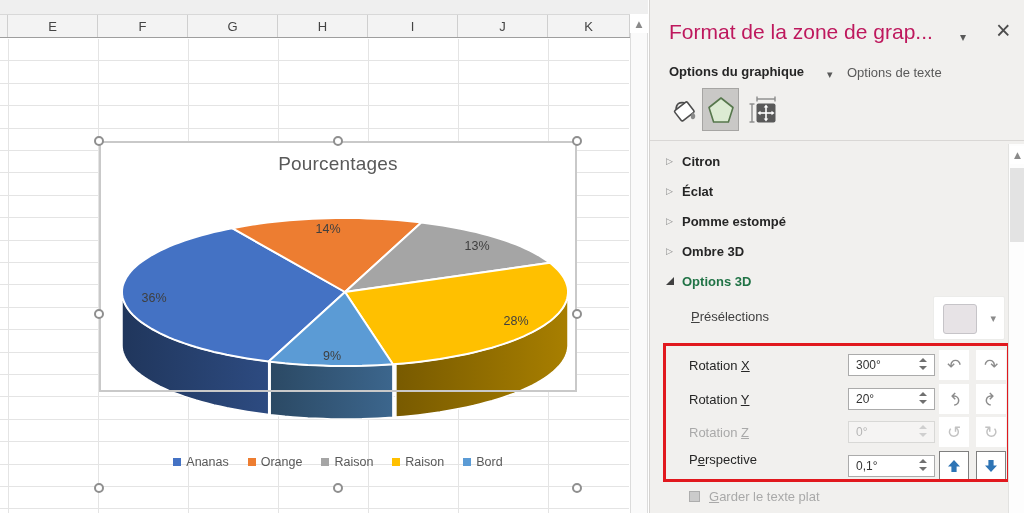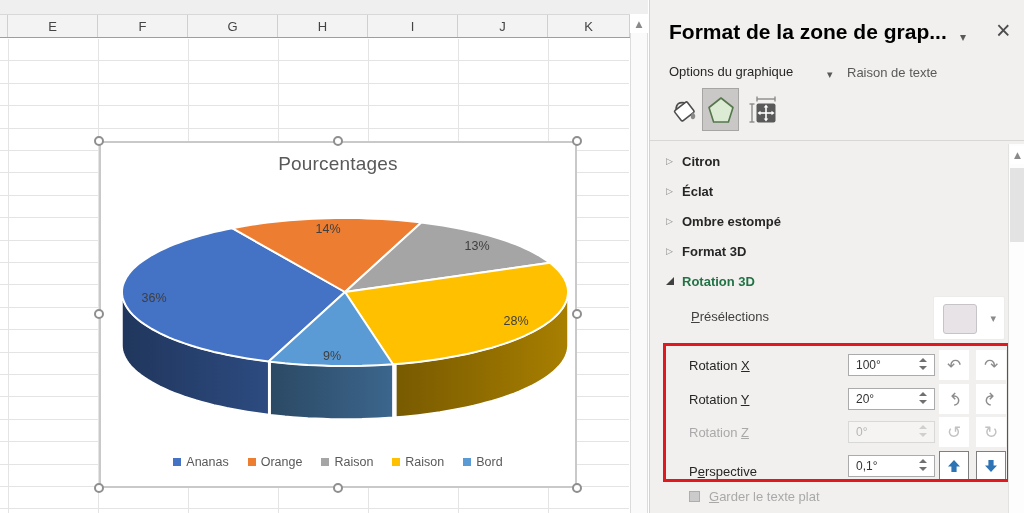--- a/index.html
+++ b/index.html
@@ -10,21 +10,21 @@
   
   #sheet { position:absolute; left:0; top:0; width:630px; height:513px; background:#fff; }
   #topstrip { position:absolute; left:0; top:0; width:630px; height:14px; background:#efefef; }
   #colheaders { position:absolute; left:0; top:14px; width:630px; height:24px; background:#f3f3f3;
     border-top:1px solid #d8d8d8; border-bottom:1px solid #9e9e9e; }
   .colhead { position:absolute; top:0; height:100%; border-right:1px solid #cfcfcf;
     color:#444; font-size:13px; display:flex; align-items:center; justify-content:center; }
   .gridline { position:absolute; background:#e4e4e4; }
 
   
-  #chart { position:absolute; left:99px; top:141px; width:478px; height:347px; background:#fff; }
+  #chart { position:absolute; left:99px; top:141px; width:478px; height:251px; background:#fff; }
   #chartborder { position:absolute; inset:0; border:2px solid #c9c9c9; pointer-events:none; }
   .handle { position:absolute; width:10px; height:10px; border-radius:50%%; background:#fff;
     border:2px solid #8f8f8f; border-radius:50%; transform:translate(-50%,-50%); }
   .chart-title { position:absolute; top:12px; left:0; width:100%; text-align:center;
     font-size:19px; color:#595959; letter-spacing:0.2px; }
   #pieSvg { position:absolute; left:0; top:0; }
   #legend { position:absolute; left:0; top:312px; width:100%; height:18px;
     display:flex; align-items:center; justify-content:center; gap:19px; }
   .legend-item { display:flex; align-items:center; gap:5px; color:#595959; font-size:12.5px; }
   .legend-swatch { width:8px; height:8px; display:inline-block; }
@@ -33,26 +33,26 @@
   #sheetScroll { position:absolute; left:630px; top:0; width:18px; height:513px; background:#fafafa;
     border-left:1px solid #dcdcdc; border-right:1px solid #dcdcdc; }
   #sheetScrollTop { position:absolute; left:630px; top:0; width:18px; height:14px; background:#efefef; }
   .scroll-arrow { position:absolute; width:18px; height:19px; background:#fff; color:#8a8a8a;
     font-size:9px; display:flex; align-items:center; justify-content:center;
     font-family:"DejaVu Sans",sans-serif; }
 
   
   #panel { position:absolute; left:649px; top:0; width:375px; height:513px;
     background:#f1f0ee; border-left:1px solid #d5d3d1; }
-  #paneTitle { position:absolute; left:19px; top:20px; font-size:21px; color:#000000;
-    white-space:nowrap; font-weight:700; }
+  #paneTitle { position:absolute; left:19px; top:20px; font-size:21px; color:#be185d;
+    white-space:nowrap; font-weight:400; }
   #paneTitleCaret { position:absolute; left:310px; top:30px; color:#595959; font-size:12px;
     font-family:"DejaVu Sans",sans-serif; }
   #paneClose { position:absolute; left:346px; top:18px; color:#4d4d4d; font-size:25px; line-height:25px; }
-  .tab1 { position:absolute; left:19px; top:64px; font-size:13px; font-weight:normal; color:#262626; }
+  .tab1 { position:absolute; left:19px; top:64px; font-size:13px; font-weight:bold; color:#262626; }
   .tab1caret { position:absolute; left:177px; top:68px; color:#595959; font-size:11px;
     font-family:"DejaVu Sans",sans-serif; }
   .tab2 { position:absolute; left:197px; top:65px; font-size:13px; color:#595959; }
 
   .toolbtn { position:absolute; top:88px; width:37px; height:43px; display:flex;
     align-items:center; justify-content:center; }
   .toolbtn.selected { background:#c9c8c6; border:1px solid #a6a5a3; }
   #paneSep { position:absolute; left:0; top:140px; width:375px; height:1px; background:#d9d7d5; }
 
   .section-row { position:absolute; left:0; width:340px; height:24px; display:flex; align-items:center; }
@@ -224,21 +224,21 @@
   <div id="sheetScrollTop"></div>
   <div class="scroll-arrow" style="left:630px; top:14px;">▲</div>
 
   <div id="panel">
     <div id="paneTitle">Format de la zone de grap...</div>
     <div id="paneTitleCaret">▾</div>
     <div id="paneClose">×</div>
 
     <div class="tab1">Options du graphique</div>
     <div class="tab1caret">▾</div>
-    <div class="tab2">Raison de texte</div>
+    <div class="tab2">Options de texte</div>
 
     <div class="toolbtn" style="left:16px;">
       <svg width="32" height="32" viewBox="0 0 32 32">
         <g transform="rotate(-38 15 17)">
           <rect x="7" y="11" width="16" height="13" rx="1.5" fill="#ffffff" stroke="#4d4d4d" stroke-width="1.6"></rect>
           <path d="M9.5 11 Q15 4.5 20.5 11" fill="none" stroke="#4d4d4d" stroke-width="1.6"></path>
         </g>
         <path d="M24 18 q4 4 1 7 q-4 1 -3 -4 z" fill="#8a8a8a"></path>
       </svg>
     </div>
@@ -274,44 +274,44 @@
         <div class="section-row" style="top: 149px;">
           <span class="section-marker">▷</span>
           <span class="section-label">Citron</span>
         </div>
         <div class="section-row" style="top: 179px;">
           <span class="section-marker">▷</span>
           <span class="section-label">Éclat</span>
         </div>
         <div class="section-row" style="top: 209px;">
           <span class="section-marker">▷</span>
-          <span class="section-label">Ombre estompé</span>
+          <span class="section-label">Pomme estompé</span>
         </div>
         <div class="section-row" style="top: 239px;">
           <span class="section-marker">▷</span>
-          <span class="section-label">Format 3D</span>
+          <span class="section-label">Ombre 3D</span>
         </div>
         <div class="section-row" style="top: 269px;">
           <div class="tri-open-wrap">
             <div class="tri-open"></div>
           </div>
-          <span class="section-label active">Rotation 3D</span>
+          <span class="section-label active">Options 3D</span>
         </div>
       </div>
 
     <div id="presetsLabel"><u>P</u>résélections</div>
     <div id="presetDrop">
       <div id="presetSwatch"></div>
       <div id="presetCaret">▾</div>
     </div>
 
     <div id="rotRows">
         <div class="rot-label" style="top: 358px;">Rotation <u>X</u></div>
         <div class="rot-input" style="top: 354px;">
-          <span class="val">100°</span>
+          <span class="val">300°</span>
           <div class="spinner">
             <div class="spin-up"></div>
             <div class="spin-dn"></div>
           </div>
         </div>
         <div class="rot-btn" style="left: 289px; top: 350px;">
           <span style="display: inline-block;">↶</span>
         </div>
         <div class="rot-btn" style="left: 326px; top: 350px;">
           <span style="display: inline-block;">↷</span>
@@ -337,21 +337,21 @@
             <div class="spin-up"></div>
             <div class="spin-dn"></div>
           </div>
         </div>
         <div class="rot-btn disabled" style="left: 289px; top: 417px;">
           <span style="display: inline-block;">↺</span>
         </div>
         <div class="rot-btn disabled" style="left: 326px; top: 417px;">
           <span style="display: inline-block;">↻</span>
         </div>
-        <div class="rot-label" style="top: 464px;">P<u>e</u>rspective</div>
+        <div class="rot-label" style="top: 452px;">P<u>e</u>rspective</div>
         <div class="rot-input" style="top: 455px;">
           <span class="val">0,1°</span>
           <div class="spinner">
             <div class="spin-up"></div>
             <div class="spin-dn"></div>
           </div>
         </div>
         <div class="rot-btn bordered" style="left: 289px; top: 451px;">
           <svg width="16" height="16" viewBox="0 0 16 16">
             <path d="M8 2 L14 8.5 L10.6 8.5 L10.6 14 L5.4 14 L5.4 8.5 L2 8.5 Z" fill="#2E74B5"></path>

